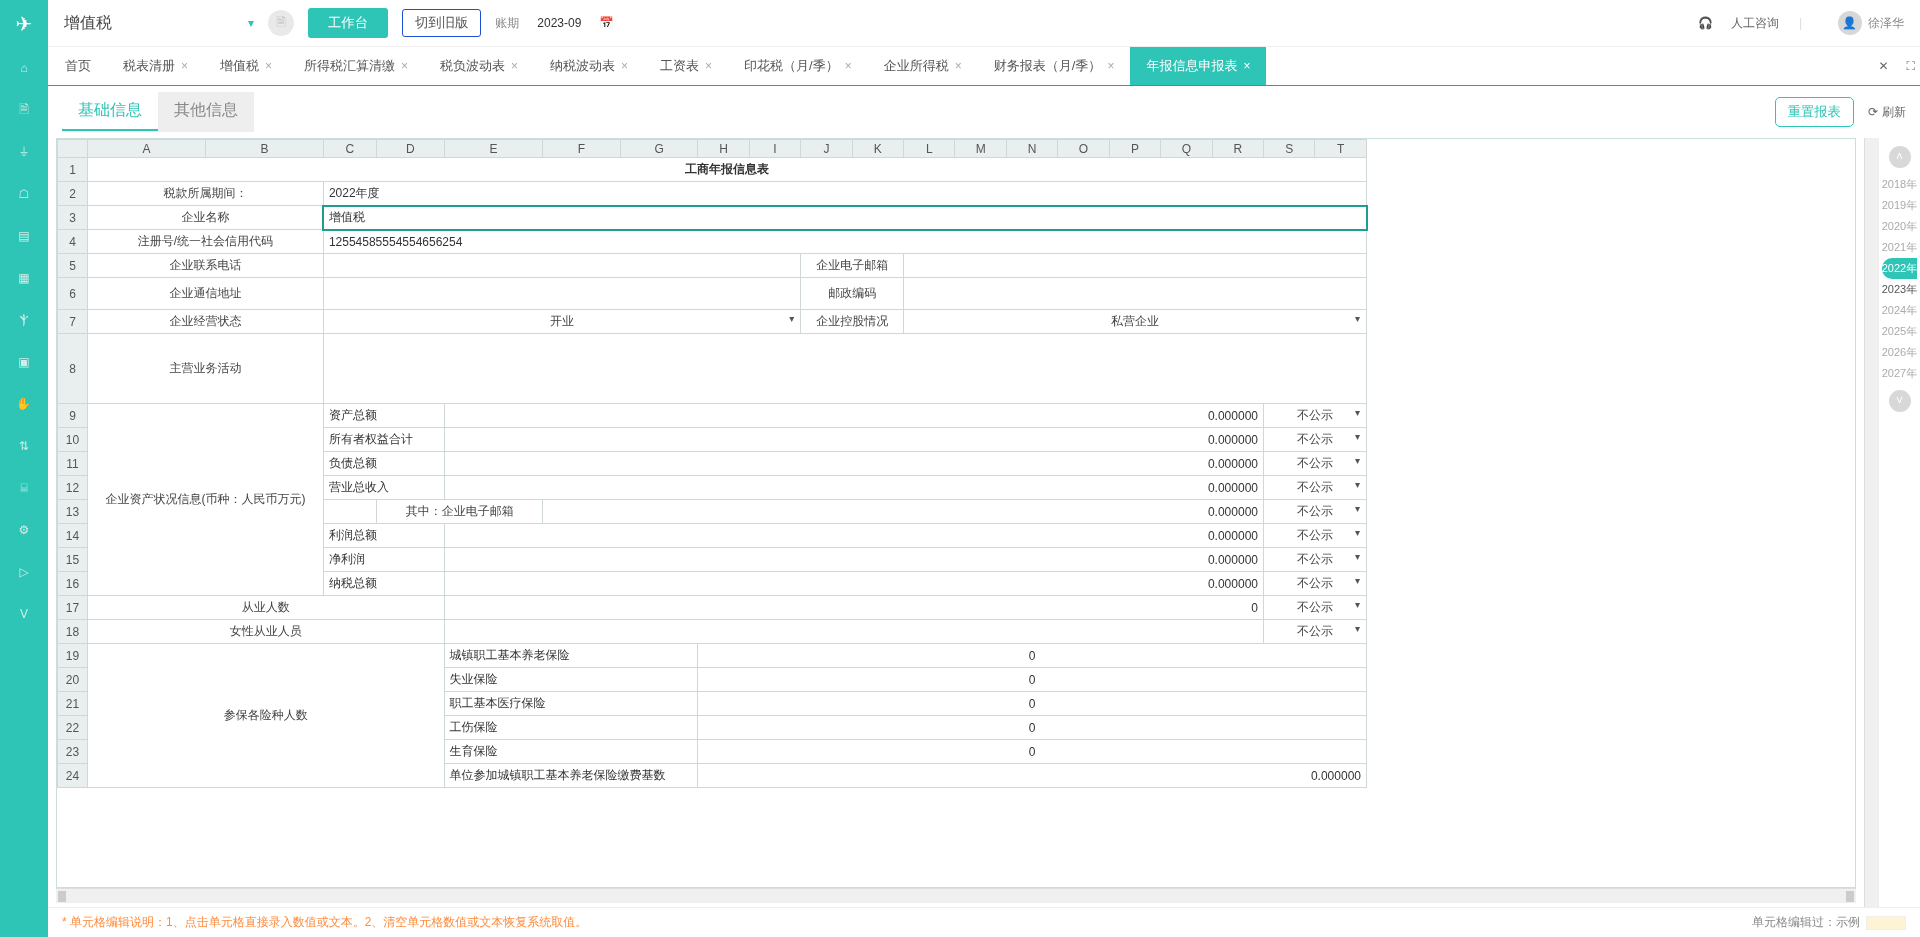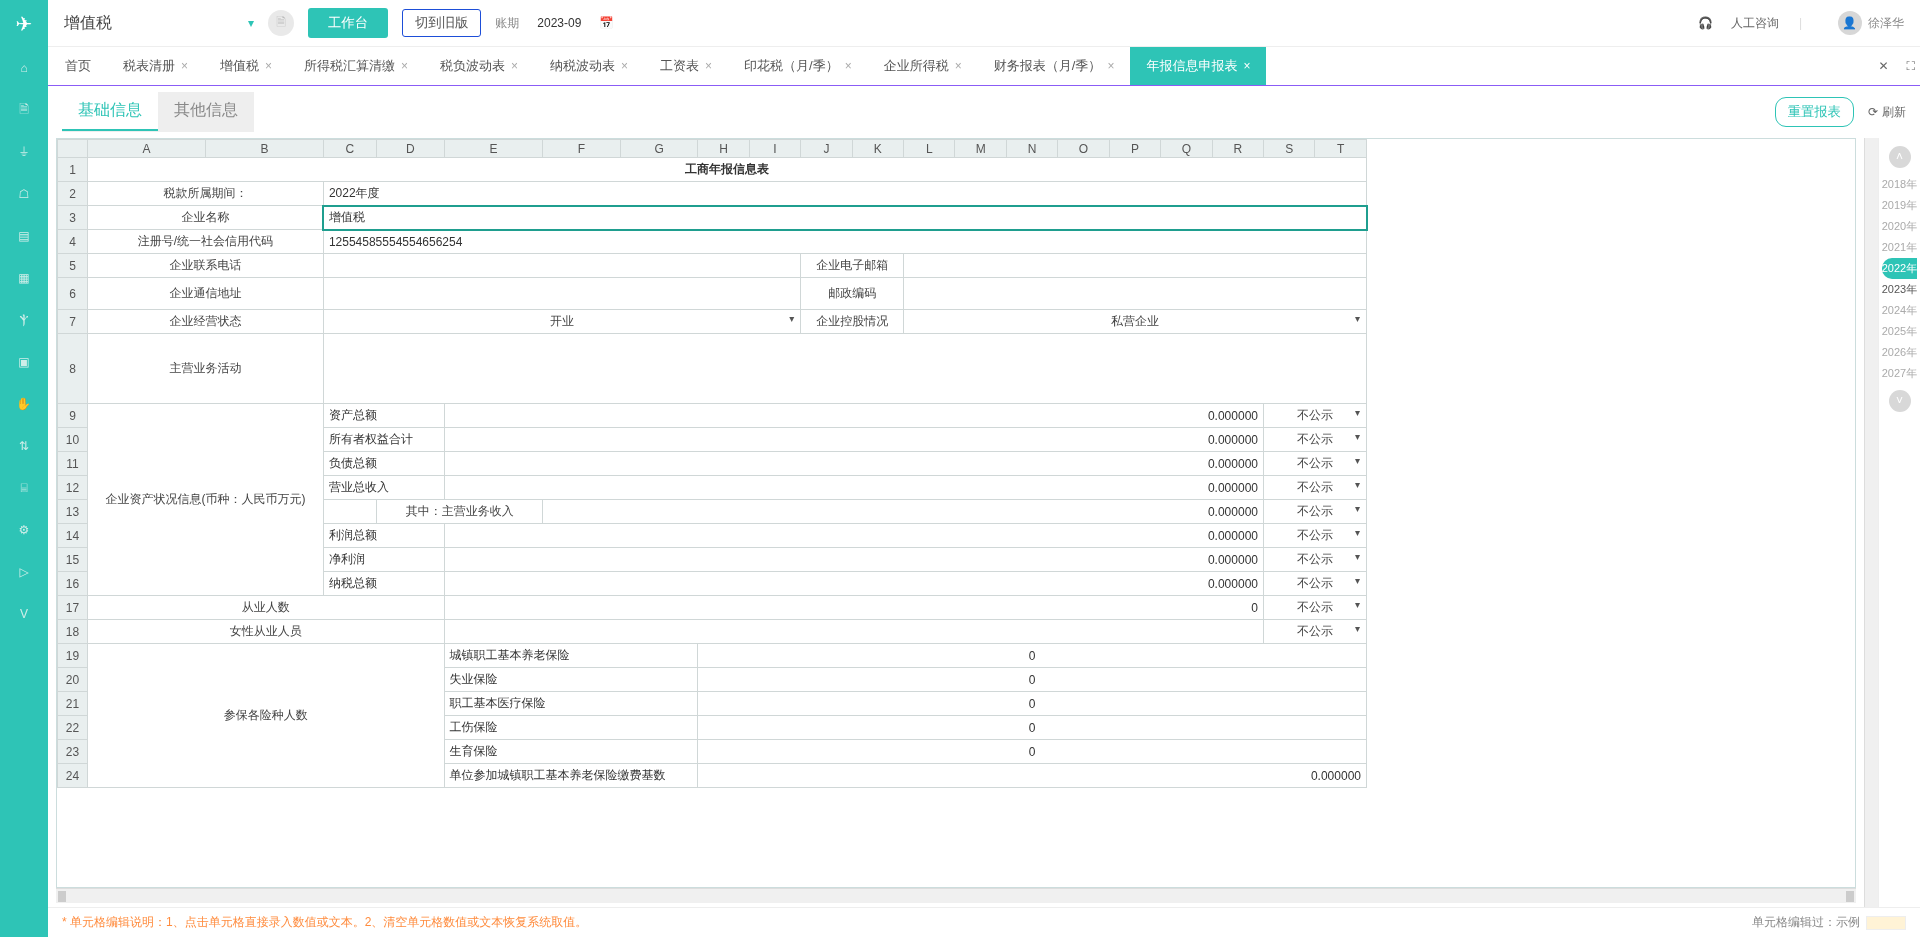--- a/index.html
+++ b/index.html
@@ -28,21 +28,21 @@
 .tab .x { color: #aaa; font-size: 12px; }
 .tab.active .x { color: #fff; }
 .tabs-actions { margin-left: auto; display: flex; gap: 10px; color: #666; }
 .tabs-actions span { cursor: pointer; padding: 4px; }
 .subhead { display: flex; align-items: center; padding: 6px 14px; background: #fff; }
 .sub-tabs { display: flex; border-bottom: 1px solid #eee; }
 .sub-tab { padding: 8px 16px; font-size: 16px; cursor: pointer; }
 .sub-tab.active { color: #2ec4b6; border-bottom: 2px solid #2ec4b6; }
 .sub-tab.inactive { background: #eee; color: #888; }
 .subhead .spacer { flex: 1; }
-.btn-green-out { border: 1px solid #2ec4b6; color: #2ec4b6; background: #fff; padding: 5px 12px; border-radius: 11px; cursor: pointer; }
+.btn-green-out { border: 1px solid #2ec4b6; color: #2ec4b6; background: #fff; padding: 5px 12px; border-radius: 5px; cursor: pointer; }
 .refresh { margin-left: 14px; color: #666; cursor: pointer; display: flex; align-items: center; gap: 4px; }
 .sheet-area { flex: 1; display: flex; overflow: hidden; }
 .sheet-wrap { flex: 1; padding: 0 8px 4px 8px; display: flex; flex-direction: column; overflow: hidden; }
 .sheet { flex: 1; border: 1px solid #cdd; overflow: auto; position: relative; }
 table.grid { border-collapse: collapse; width: 1310px; }
 table.grid th, table.grid td { border: 1px solid #d0d7d7; font-size: 12px; }
 table.grid thead th { background: #e9efef; color: #555; font-weight: normal; height: 18px; text-align: center; position: sticky; top: 0; }
 table.grid thead th:first-child { background: #e9efef; width: 30px; }
 table.grid tbody th { background: #e9efef; color: #555; font-weight: normal; width: 30px; text-align: center; }
 table.grid td { background: #fff; padding: 3px 5px; height: 20px; }
@@ -270,21 +270,21 @@
                 </tr>
                 <tr>
                   <th>12</th>
                   <td colspan="2" class="val">营业总收入</td>
                   <td colspan="14" class="num">0.000000</td>
                   <td colspan="2" class="lbl sel-cell">不公示</td>
                 </tr>
                 <tr>
                   <th>13</th>
                   <td colspan="1" class="val"></td>
-                  <td colspan="2" class="lbl">其中：主营业务收入</td>
+                  <td colspan="2" class="lbl">其中：企业电子邮箱</td>
                   <td colspan="13" class="num">0.000000</td>
                   <td colspan="2" class="lbl sel-cell">不公示</td>
                 </tr>
                 <tr>
                   <th>14</th>
                   <td colspan="2" class="val">利润总额</td>
                   <td colspan="14" class="num">0.000000</td>
                   <td colspan="2" class="lbl sel-cell">不公示</td>
                 </tr>
                 <tr>

